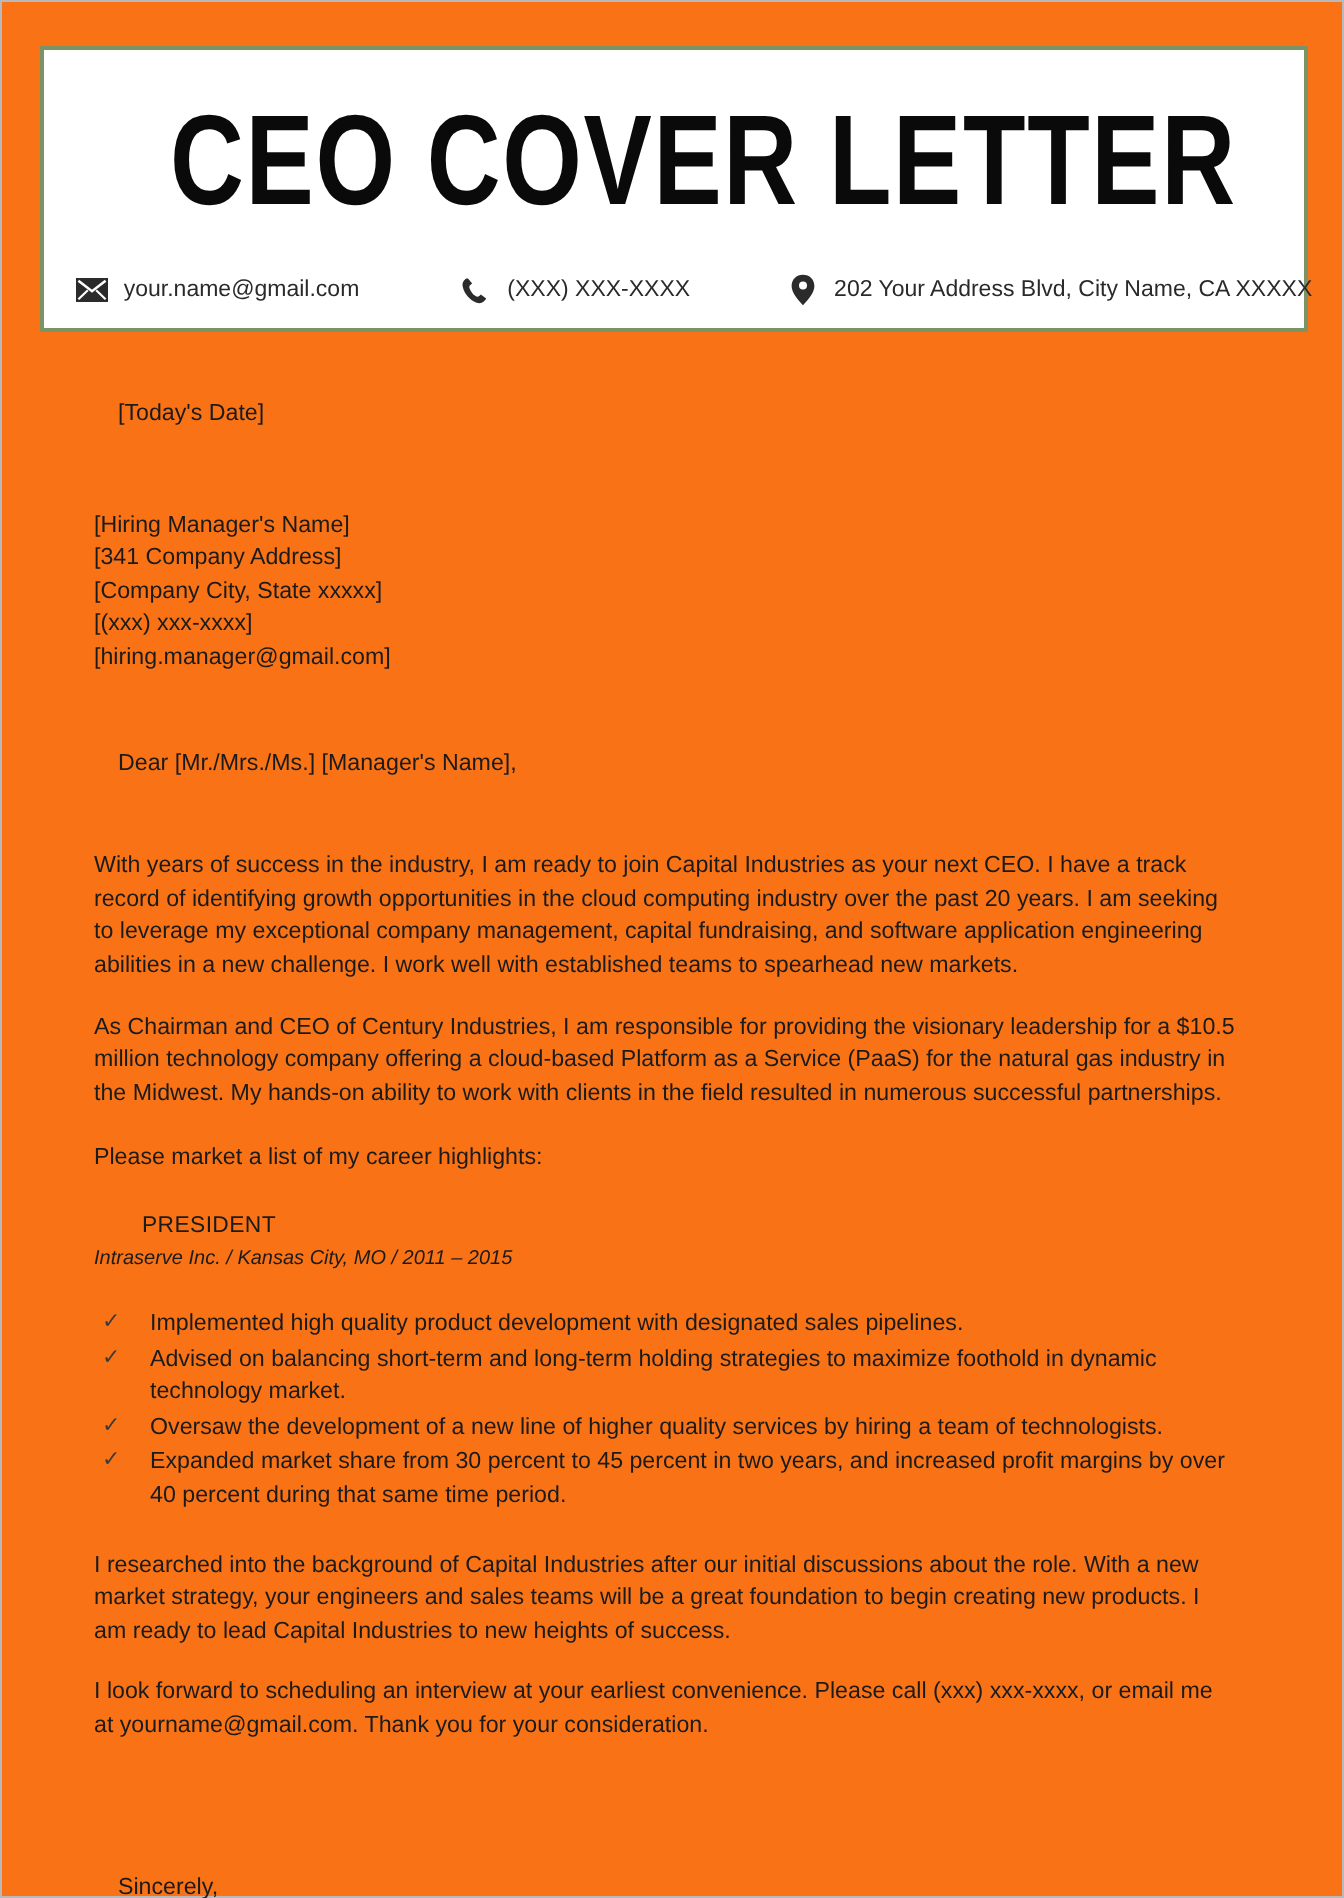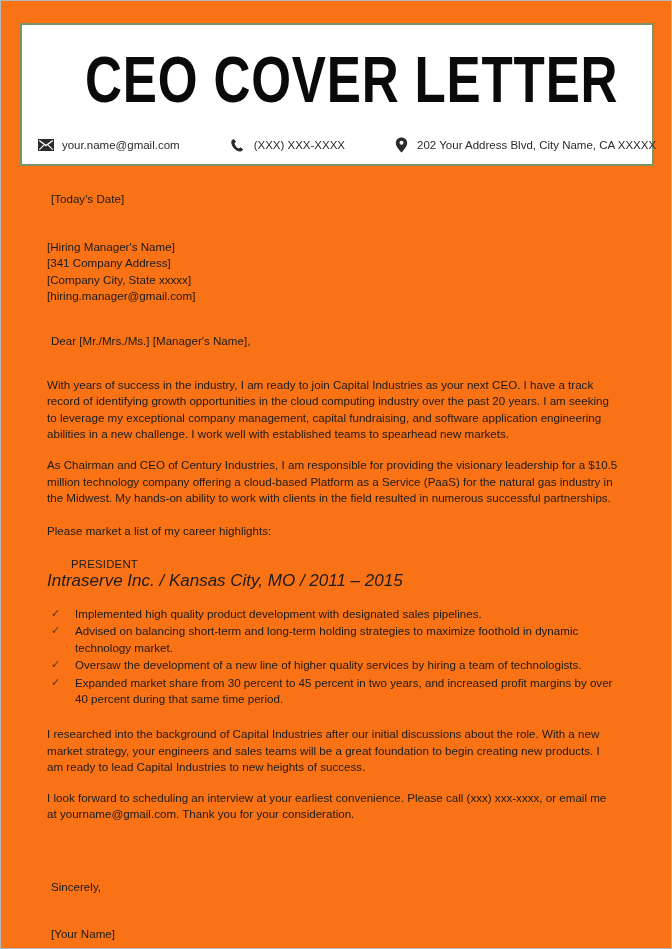--- a/index.html
+++ b/index.html
@@ -89,21 +89,21 @@
   .body-area {
     position: absolute;
     left: 46px;
     top: 186px;
     width: 572px;
     font-size: 11.6px;
     line-height: 16.6px;
     color: #1b1b1b;
   }
 
-  .blk { margin: 4px; }
+  .blk { margin: 12px; }
   .addr-line { margin: 0; white-space: nowrap; }
 
   .gap-date    { height: 27px; }
   .gap-addr    { height: 24px; }
   .gap-greet   { height: 23px; }
   .gap-para    { height: 14px; }
   .gap-review  { height: 16px; }
   .gap-job     { height: 17px; }
   .gap-bullets { height: 16px; }
   .gap-close   { height: 17px; }
@@ -117,21 +117,21 @@
 
   .job-title {
     margin: 0;
     font-size: 11.4px;
     letter-spacing: 0.2px;
     padding-left: 24px;
   }
   .job-meta {
     margin: 0;
     font-style: italic;
-    font-size: 17px;
+    font-size: 10px;
   }
 
   ul.highlights {
     list-style: none;
     margin: 0;
     padding: 0;
   }
   ul.highlights li {
     position: relative;
     padding-left: 28px;
@@ -197,20 +197,21 @@
   <div class="body-area">
 
     <p class="blk">[Today's Date]</p>
 
     <div class="gap-date"></div>
 
     <div>
       <p class="addr-line">[Hiring Manager's Name]</p>
       <p class="addr-line">[341 Company Address]</p>
       <p class="addr-line">[Company City, State xxxxx]</p>
+      <p class="addr-line">[(xxx) xxx-xxxx]</p>
       <p class="addr-line">[hiring.manager@gmail.com]</p>
     </div>
 
     <div class="gap-addr"></div>
 
     <p class="blk">Dear [Mr./Mrs./Ms.] [Manager's Name],</p>
 
     <div class="gap-greet"></div>
 
     <p class="para">With years of success in the industry, I am ready to join Capital Industries as your next CEO. I have a track record of identifying growth opportunities in the cloud computing industry over the past 20 years. I am seeking to leverage my exceptional company management, capital fundraising, and software application engineering abilities in a new challenge. I work well with established teams to spearhead new markets.</p>

